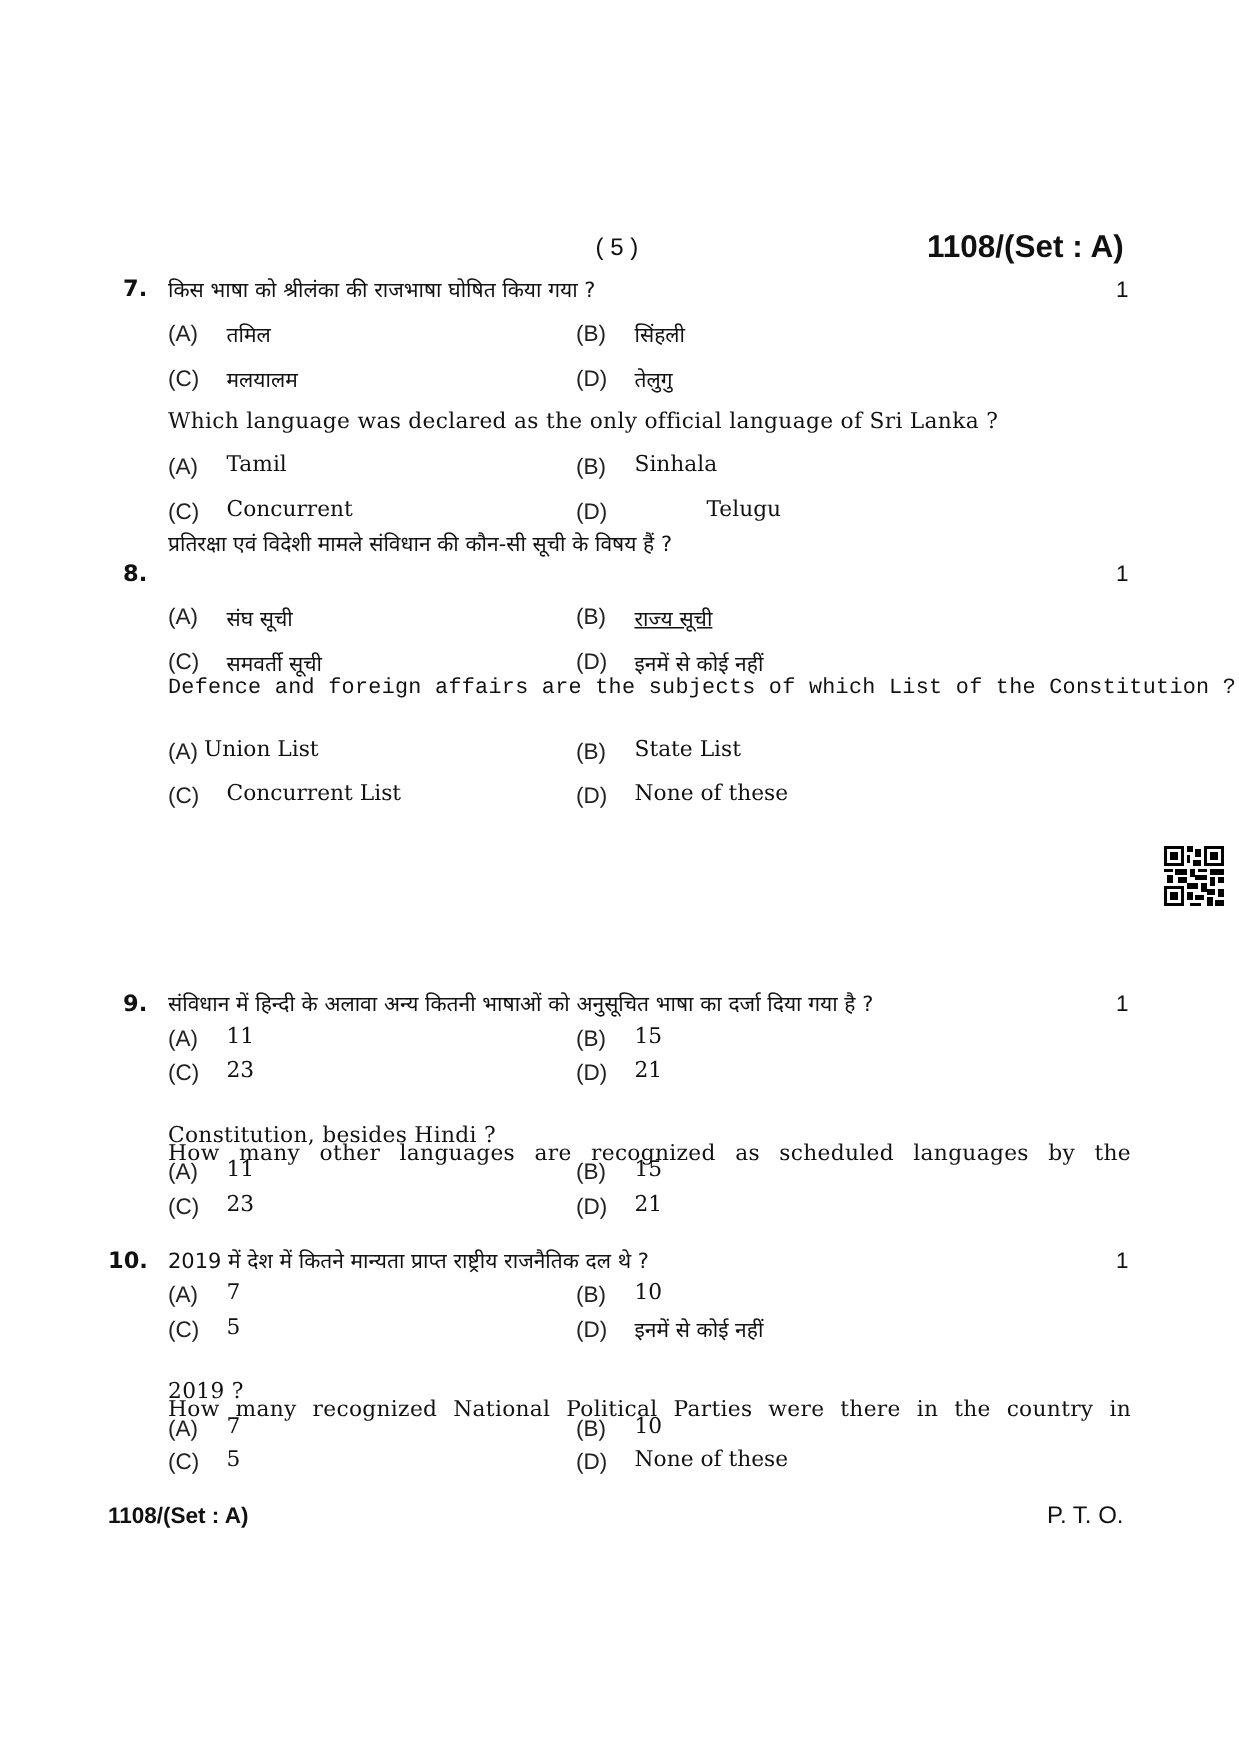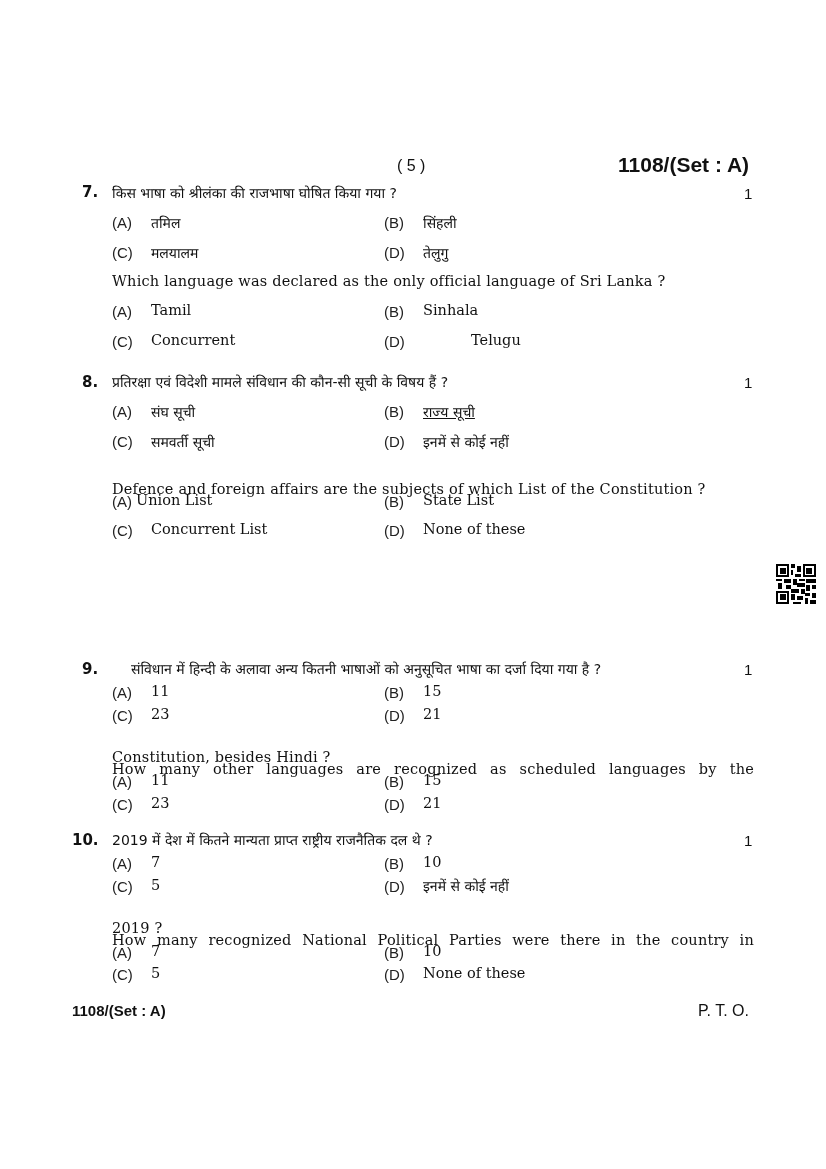--- a/index.html
+++ b/index.html
@@ -47,33 +47,33 @@
   <div class="abs opt-lbl" style="left:384px; top:303px;">(B)</div>
   <div class="abs opt-en" style="left:423px; top:302px;">Sinhala</div>
   <div class="abs opt-lbl" style="left:112px; top:333px;">(C)</div>
   <div class="abs opt-en" style="left:151px; top:332px;">Concurrent</div>
   <div class="abs opt-lbl" style="left:384px; top:333px;">(D)</div>
   <div class="abs opt-en" style="left:423px; top:332px;margin-left:48px;">Telugu</div>
 </div>
 
 <div>
   <div class="abs qnum" style="left:82px; top:373px;">8.</div>
-  <div class="abs hi" style="left:112px; top:372px;">प्रतिरक्षा एवं विदेशी मामले संविधान की कौन-सी सूची के विषय हैं ?</div>
+  <div class="abs hi" style="left:112px; top:352px;">प्रतिरक्षा एवं विदेशी मामले संविधान की कौन-सी सूची के विषय हैं ?</div>
   <div class="abs marks" style="left:744px; top:374px;">1</div>
 
   <div class="abs opt-lbl" style="left:112px; top:403px;">(A)</div>
   <div class="abs opt-hi" style="left:151px; top:402px;">संघ सूची</div>
   <div class="abs opt-lbl" style="left:384px; top:403px;">(B)</div>
   <div class="abs opt-hi" style="left:423px; top:402px;text-decoration:underline;">राज्य सूची</div>
   <div class="abs opt-lbl" style="left:112px; top:433px;">(C)</div>
   <div class="abs opt-hi" style="left:151px; top:432px;">समवर्ती सूची</div>
   <div class="abs opt-lbl" style="left:384px; top:433px;">(D)</div>
   <div class="abs opt-hi" style="left:423px; top:432px;">इनमें से कोई नहीं</div>
 
-  <div class="abs en" style="left:112px; top:481px;">Defence and foreign affairs are the subjects of which List of the Constitution ?</div>
+  <div class="abs en" style="left:112px; top:451px;font-family:Liberation Mono, monospace;">Defence and foreign affairs are the subjects of which List of the Constitution ?</div>
 
   <div class="abs opt-lbl" style="left:112px; top:493px;">(A)</div>
   <div class="abs opt-en" style="left:136px; top:492px;">Union List</div>
   <div class="abs opt-lbl" style="left:384px; top:493px;">(B)</div>
   <div class="abs opt-en" style="left:423px; top:492px;">State List</div>
   <div class="abs opt-lbl" style="left:112px; top:522px;">(C)</div>
   <div class="abs opt-en" style="left:151px; top:521px;">Concurrent List</div>
   <div class="abs opt-lbl" style="left:384px; top:522px;">(D)</div>
   <div class="abs opt-en" style="left:423px; top:521px;">None of these</div>
 </div>
@@ -111,21 +111,21 @@
     <rect x="15" y="15" width="3" height="2"></rect>
       <rect x="19" y="15" width="2" height="3"></rect>
       <rect x="15" y="18" width="2" height="3"></rect>
     <rect x="18" y="19" width="3" height="2"></rect>
       <rect x="9" y="20" width="4" height="1"></rect>
   </g>
 </svg>
 
 <div>
   <div class="abs qnum" style="left:82px; top:660px;">9.</div>
-  <div class="abs hi" style="left:112px; top:659px;margin-left:19px;">संविधान में हिन्दी के अलावा अन्य कितनी भाषाओं को अनुसूचित भाषा का दर्जा दिया गया है ?</div>
+  <div class="abs hi" style="left:112px; top:659px;">संविधान में हिन्दी के अलावा अन्य कितनी भाषाओं को अनुसूचित भाषा का दर्जा दिया गया है ?</div>
   <div class="abs marks" style="left:744px; top:661px;">1</div>
 
   <div class="abs opt-lbl" style="left:112px; top:684px;">(A)</div>
   <div class="abs opt-en" style="left:151px; top:683px;">11</div>
   <div class="abs opt-lbl" style="left:384px; top:684px;">(B)</div>
   <div class="abs opt-en" style="left:423px; top:683px;">15</div>
   <div class="abs opt-lbl" style="left:112px; top:707px;">(C)</div>
   <div class="abs opt-en" style="left:151px; top:706px;">23</div>
   <div class="abs opt-lbl" style="left:384px; top:707px;">(D)</div>
   <div class="abs opt-en" style="left:423px; top:706px;">21</div>

